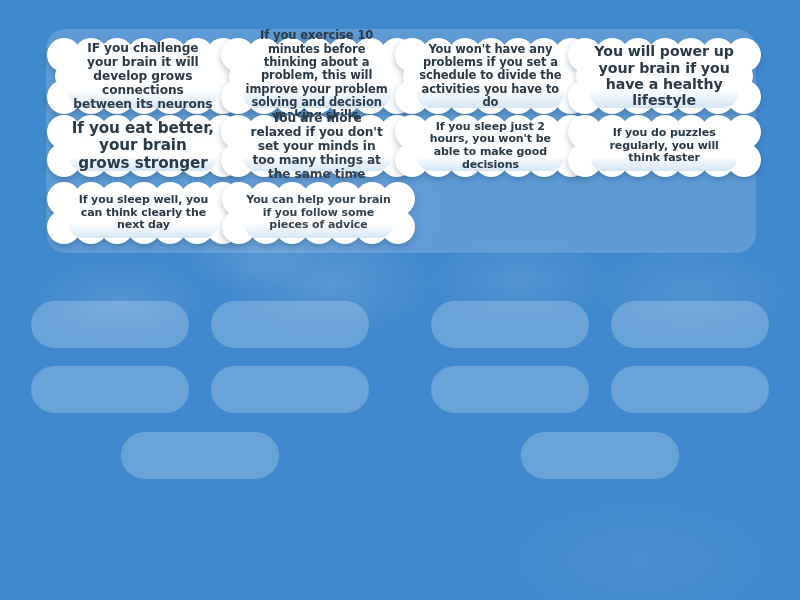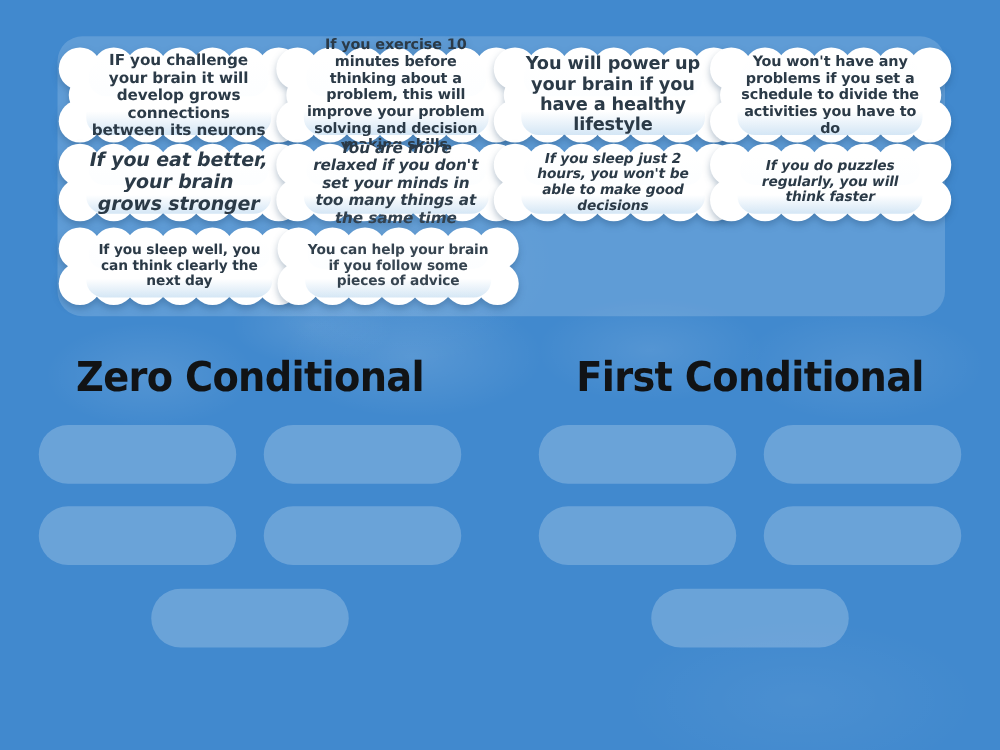--- a/index.html
+++ b/index.html
@@ -54,21 +54,21 @@
   }
 
   .bank-row {
     display: flex;
     justify-content: flex-start;
     align-items: flex-start;
     gap: 6px;
     padding-left: 5px;
   }
   .bank-row.row1 { height: 72px; }
-  .bank-row.row2 { height: 62px; margin-top: 5px; font-style: italic; }
+  .bank-row.row2 { height: 62px; margin-top: 5px; }
   .bank-row.row3 { height: 62px; margin-top: 5px; }
 
   
   .cloud-card {
     position: relative;
     width: 169px;
     box-sizing: border-box;
     display: flex;
     align-items: center;
     justify-content: center;
@@ -249,21 +249,21 @@
             <span style="width: 34px; height: 34px; left: 94px; top: 40px;"></span>
             <span style="width: 34px; height: 34px; left: 120.5px; top: -2px;"></span>
             <span style="width: 34px; height: 34px; left: 120.5px; top: 40px;"></span>
             <span style="width: 34px; height: 34px; left: 147px; top: -2px;"></span>
             <span style="width: 34px; height: 34px; left: 147px; top: 40px;"></span>
             <span style="width: 30px; height: 30px; left: -4px; top: 21px;"></span>
             <span style="width: 30px; height: 30px; left: 143px; top: 21px;"></span>
           </div>
           <div class="sheen"></div>
           <div class="shade"></div>
-          <div class="label fs-14">You will power up your brain if you have a healthy lifestyle</div>
+          <div class="label fs-11">You won't have any problems if you set a schedule to divide the activities you have to do</div>
         </div>
         <div class="cloud-card tall">
           <div class="cloud-body"></div>
           <div class="bumps">
             <span style="width: 34px; height: 34px; left: -12px; top: -2px;"></span>
             <span style="width: 34px; height: 34px; left: -12px; top: 40px;"></span>
             <span style="width: 34px; height: 34px; left: 14.5px; top: -2px;"></span>
             <span style="width: 34px; height: 34px; left: 14.5px; top: 40px;"></span>
             <span style="width: 34px; height: 34px; left: 41px; top: -2px;"></span>
             <span style="width: 34px; height: 34px; left: 41px; top: 40px;"></span>
@@ -273,21 +273,21 @@
             <span style="width: 34px; height: 34px; left: 94px; top: 40px;"></span>
             <span style="width: 34px; height: 34px; left: 120.5px; top: -2px;"></span>
             <span style="width: 34px; height: 34px; left: 120.5px; top: 40px;"></span>
             <span style="width: 34px; height: 34px; left: 147px; top: -2px;"></span>
             <span style="width: 34px; height: 34px; left: 147px; top: 40px;"></span>
             <span style="width: 30px; height: 30px; left: -4px; top: 21px;"></span>
             <span style="width: 30px; height: 30px; left: 143px; top: 21px;"></span>
           </div>
           <div class="sheen"></div>
           <div class="shade"></div>
-          <div class="label fs-11">You won't have any problems if you set a schedule to divide the activities you have to do</div>
+          <div class="label fs-14">You will power up your brain if you have a healthy lifestyle</div>
         </div>
       </div>
     <div class="bank-row row2">
         <div class="cloud-card short">
           <div class="cloud-body"></div>
           <div class="bumps">
             <span style="width: 34px; height: 34px; left: -12px; top: -2px;"></span>
             <span style="width: 34px; height: 34px; left: -12px; top: 26px;"></span>
             <span style="width: 34px; height: 34px; left: 14.5px; top: -2px;"></span>
             <span style="width: 34px; height: 34px; left: 14.5px; top: 26px;"></span>
@@ -427,24 +427,20 @@
             <span style="width: 30px; height: 30px; left: 143px; top: 14px;"></span>
           </div>
           <div class="sheen"></div>
           <div class="shade"></div>
           <div class="label fs-13">You can help your brain if you follow some pieces of advice</div>
         </div>
       </div>
   </div>
 
   <div id="columns">
-    <div class="col-headings">
-      <div class="col-heading">Zero Conditional</div>
-      <div class="col-heading">First Conditional</div>
-    </div>
     <div class="col-zones-wrap">
       <div class="col-zones" id="zones-col-0">
           <div class="drop-zone"></div>
           <div class="drop-zone"></div>
           <div class="drop-zone"></div>
           <div class="drop-zone"></div>
           <div class="drop-zone wide-center"></div>
         </div>
       <div class="col-zones" id="zones-col-1">
           <div class="drop-zone"></div>

